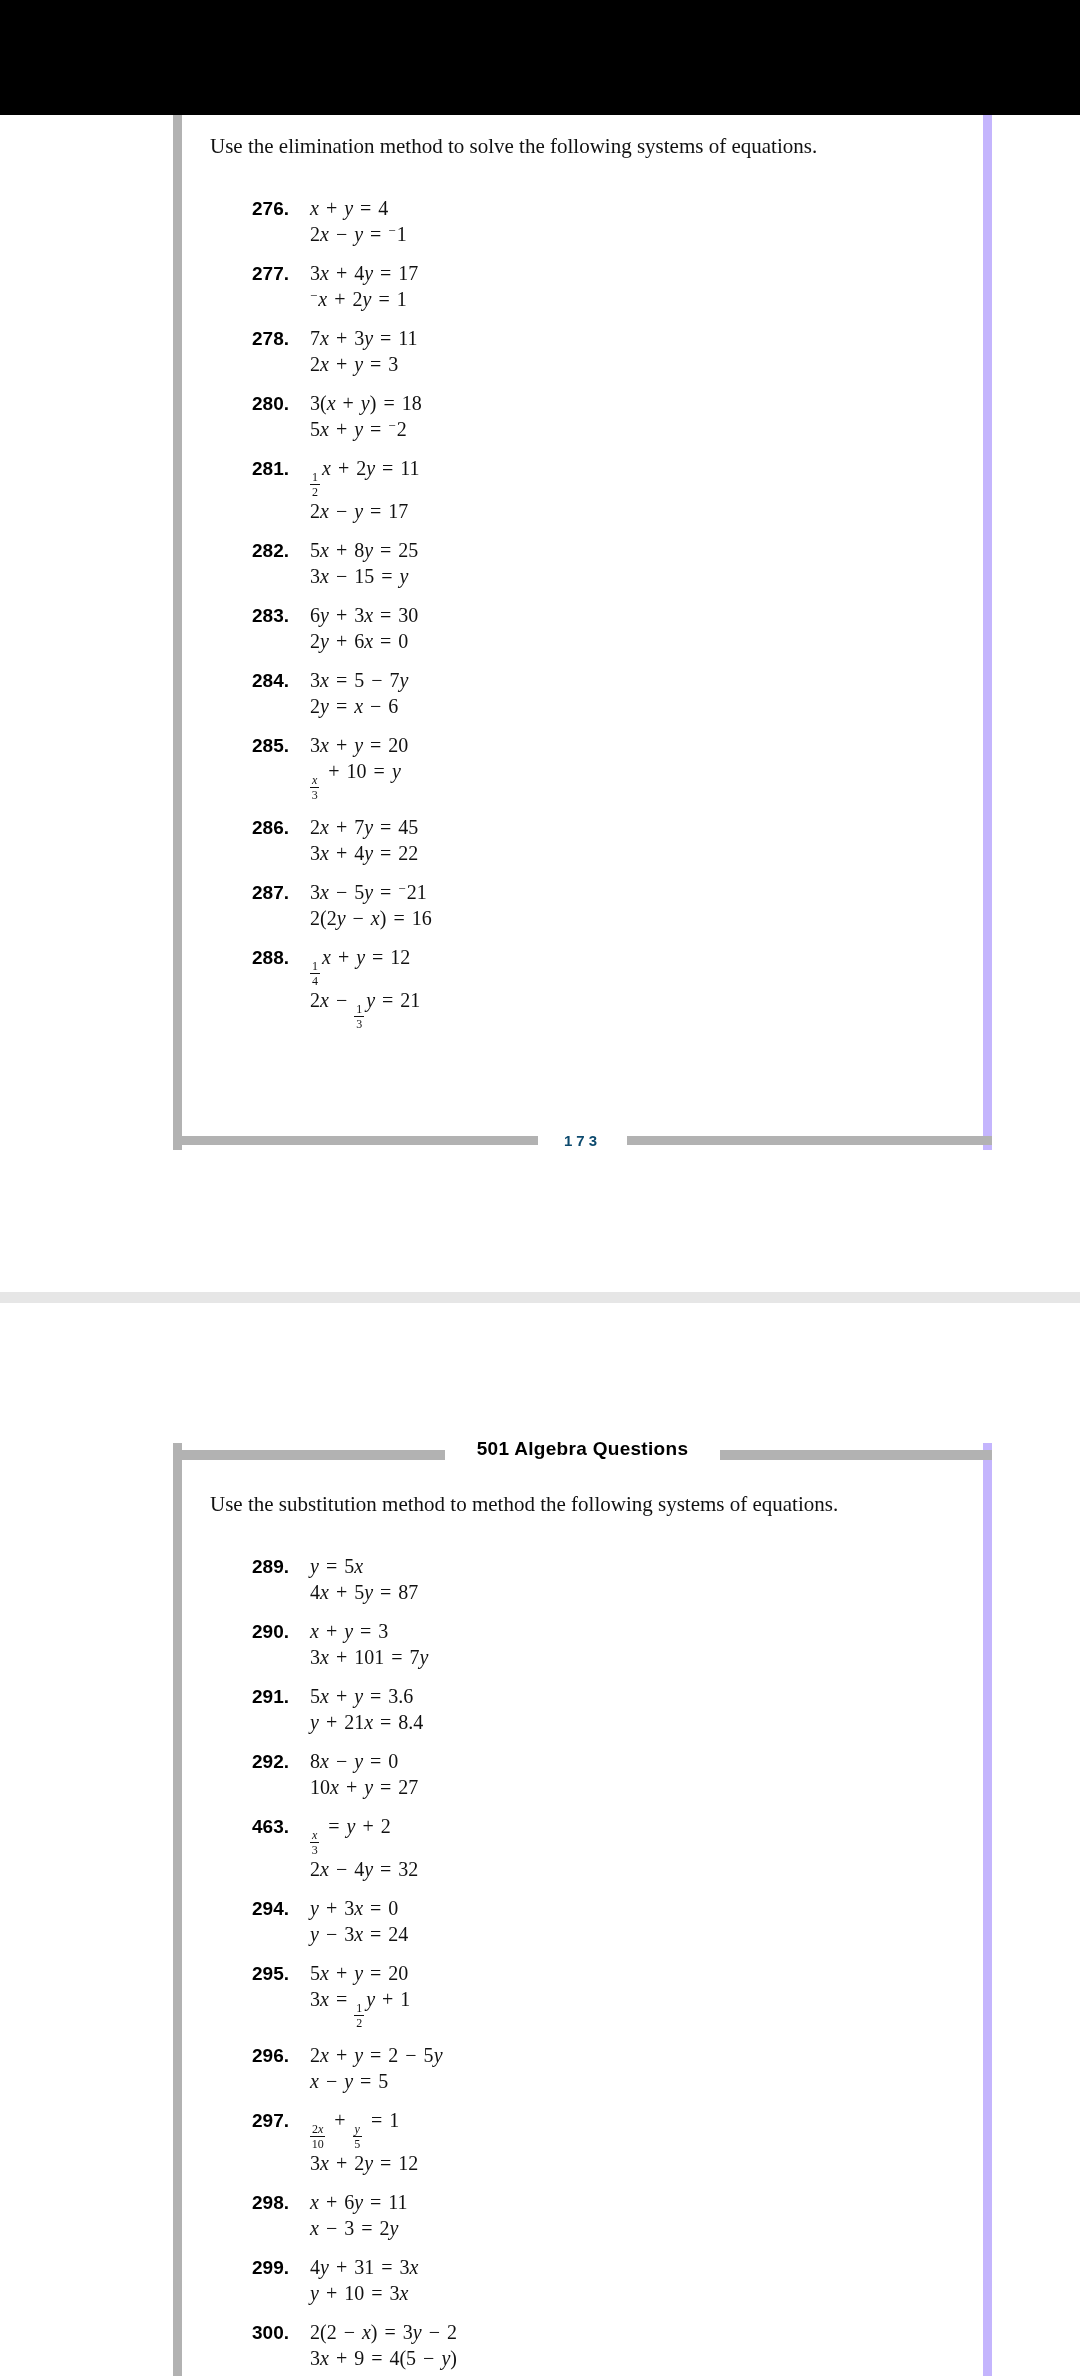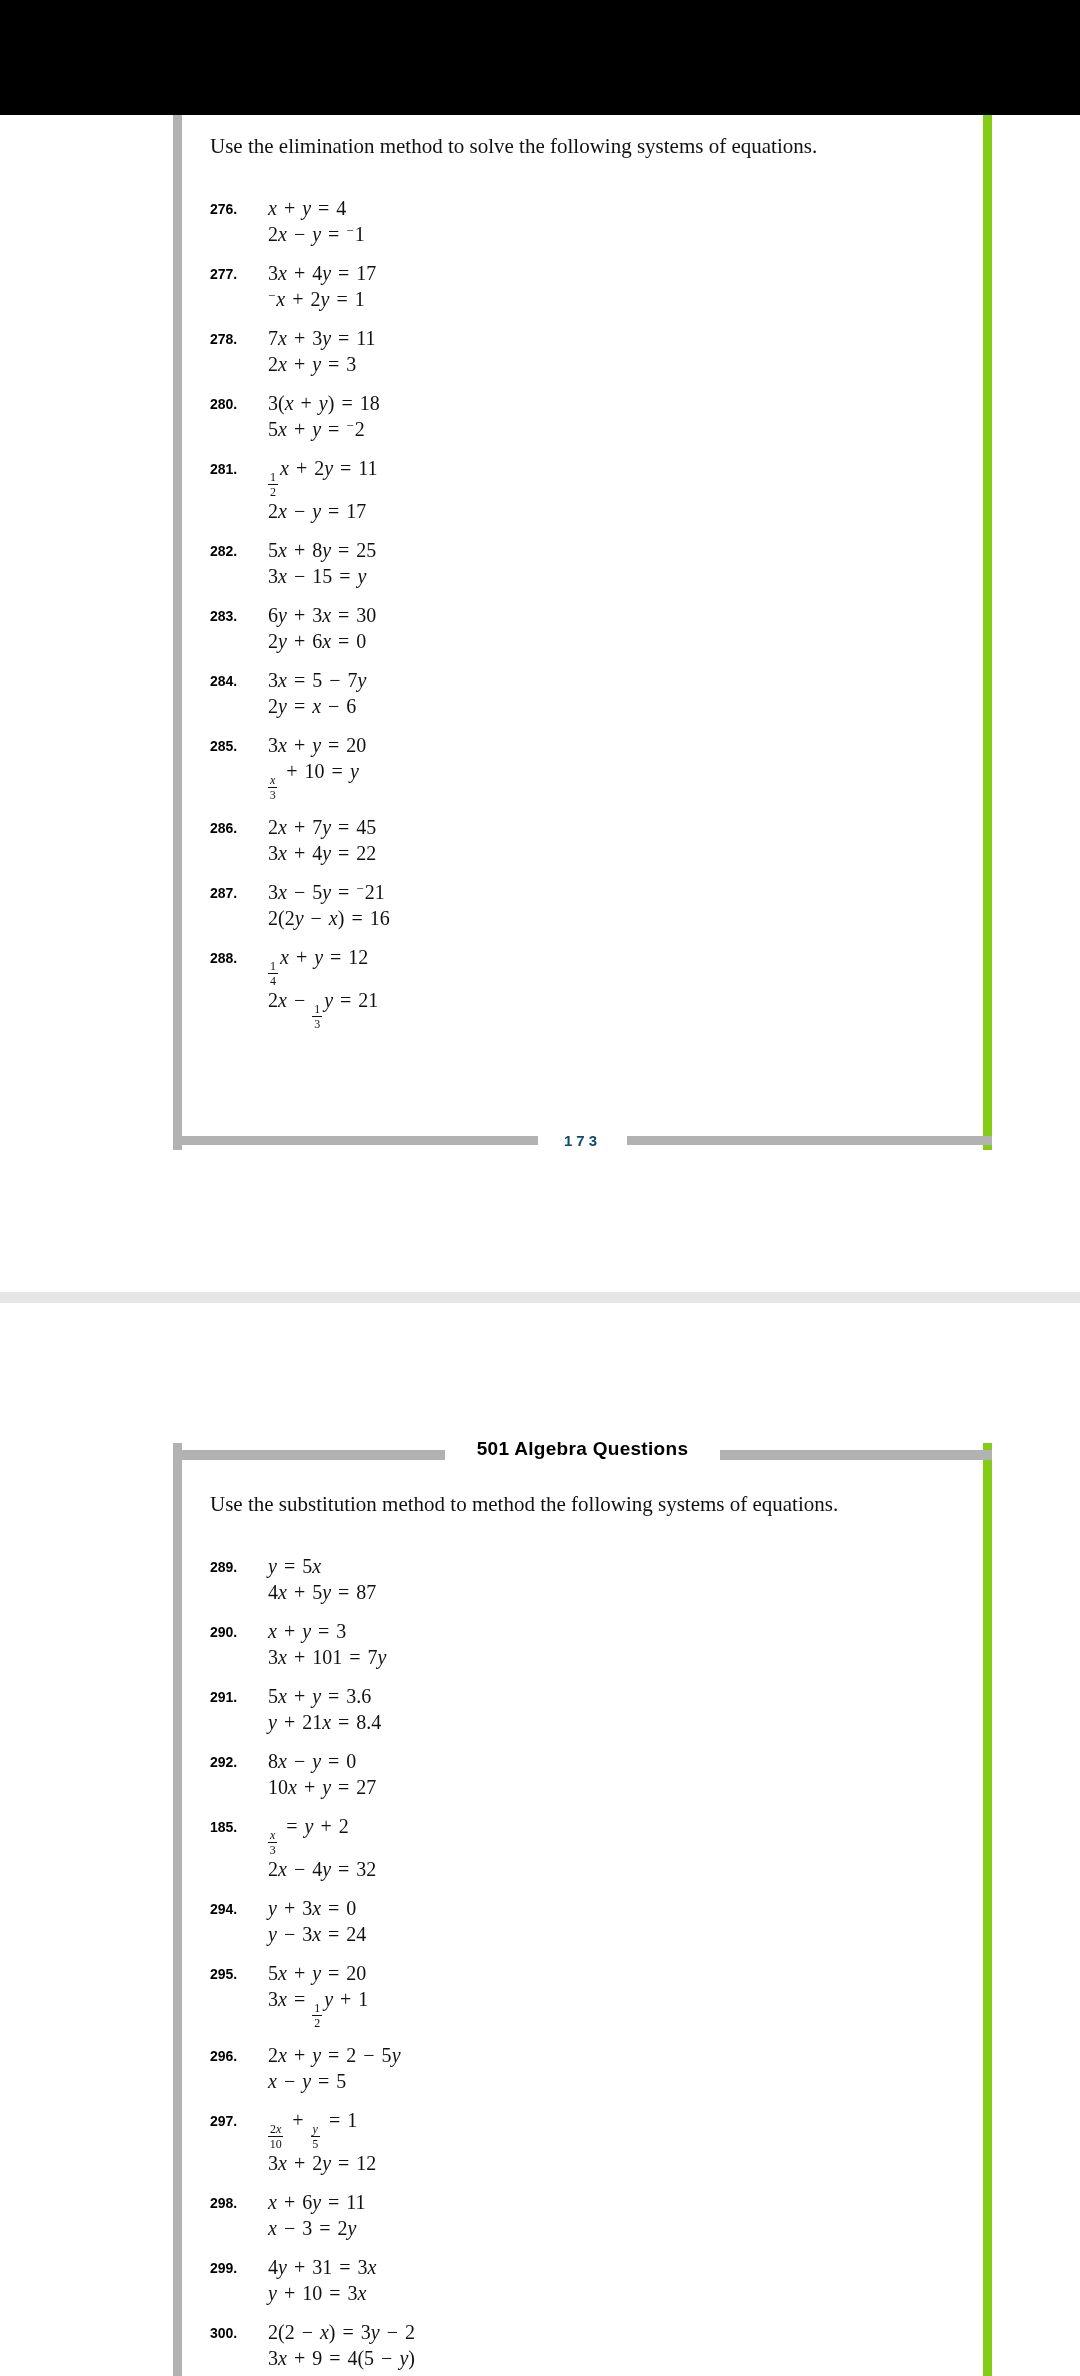--- a/index.html
+++ b/index.html
@@ -5,34 +5,34 @@
   html,body{margin:0;padding:0;}
   body{
     width:1080px;height:2376px;position:relative;background:#ffffff;
     font-family:"Liberation Serif", serif;color:#111;overflow:hidden;
   }
   .black-bar{position:absolute;left:0;top:0;width:1080px;height:115px;background:#000;}
   .gray-strip{position:absolute;left:0;top:1292px;width:1080px;height:11px;background:#e6e6e6;}
 
   .page{
     position:absolute;left:173px;width:819px;box-sizing:border-box;background:#fff;
-    border-left:9px solid #b2b2b2;border-right:9px solid #84cc16;
+    border-left:9px solid #b2b2b2;border-right:9px solid #c4b5fd;
   }
   .page1{top:115px;height:1035px;}
   .page2{top:1443px;height:933px;}
 
   .content{padding:18px 26px 0 28px;}
   .content2{padding:48px 26px 0 28px;}
 
   .intro{font-size:21px;line-height:27px;margin:0 0 35px 0;}
 
   .problem{display:flex;align-items:flex-start;margin:0 0 13px 0;}
   .problem .num{
     width:58px;flex:0 0 58px;font-family:"Liberation Sans", sans-serif;
-    font-weight:700;font-size:14px;line-height:26px;padding-top:1px;color:#000;
+    font-weight:700;font-size:19px;line-height:26px;padding-top:1px;color:#000;margin-left:42px;
   }
   .problem .eqs{font-size:20px;line-height:26px;}
   .eq{white-space:nowrap;word-spacing:2px;}
   .eq i{font-style:italic;}
 
   .frac{
     display:inline-flex;flex-direction:column;align-items:center;
     vertical-align:-0.5em;line-height:1;font-size:0.6em;margin:0 2px 0 0;
   }
   .frac .fn{border-bottom:1px solid currentColor;padding:0 2px 1px 2px;}
@@ -207,21 +207,21 @@
           </div>
         </div>
         <div class="problem">
           <div class="num">292.</div>
           <div class="eqs">
             <div class="eq">8<i>x</i> − <i>y</i> = 0</div>
             <div class="eq">10<i>x</i> + <i>y</i> = 27</div>
           </div>
         </div>
         <div class="problem">
-          <div class="num">185.</div>
+          <div class="num">463.</div>
           <div class="eqs">
             <div class="eq"><span class="frac">
                 <span class="fn"><i>x</i></span>
                 <span class="fd">3</span>
               </span> = <i>y</i> + 2</div>
             <div class="eq">2<i>x</i> − 4<i>y</i> = 32</div>
           </div>
         </div>
         <div class="problem">
           <div class="num">294.</div>

